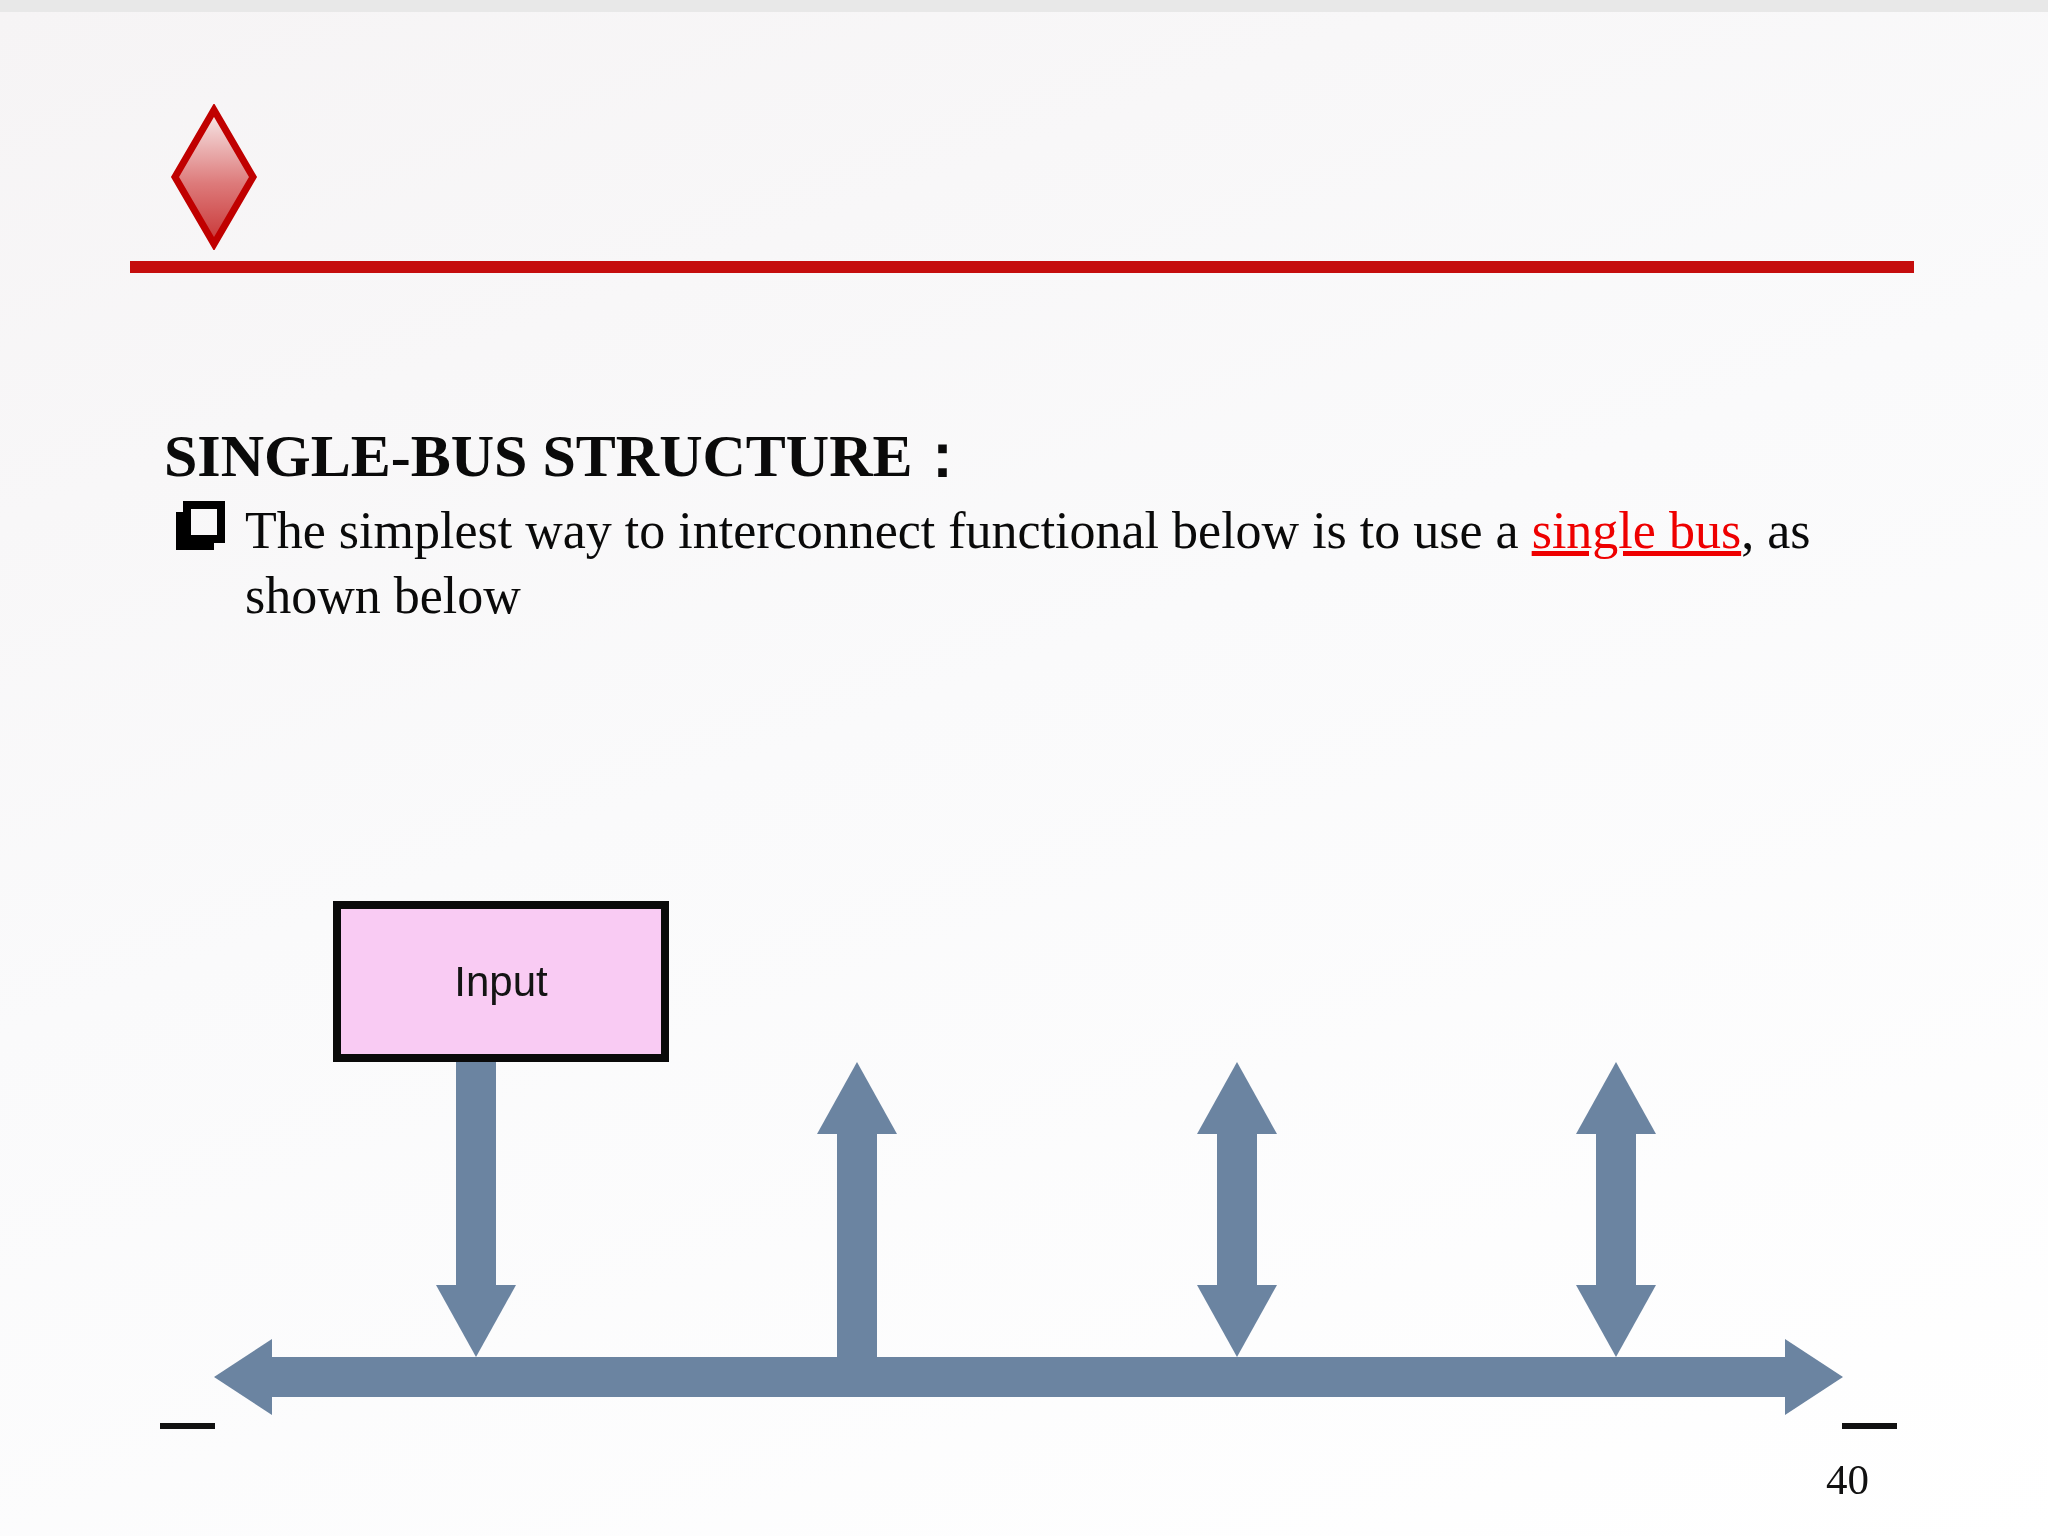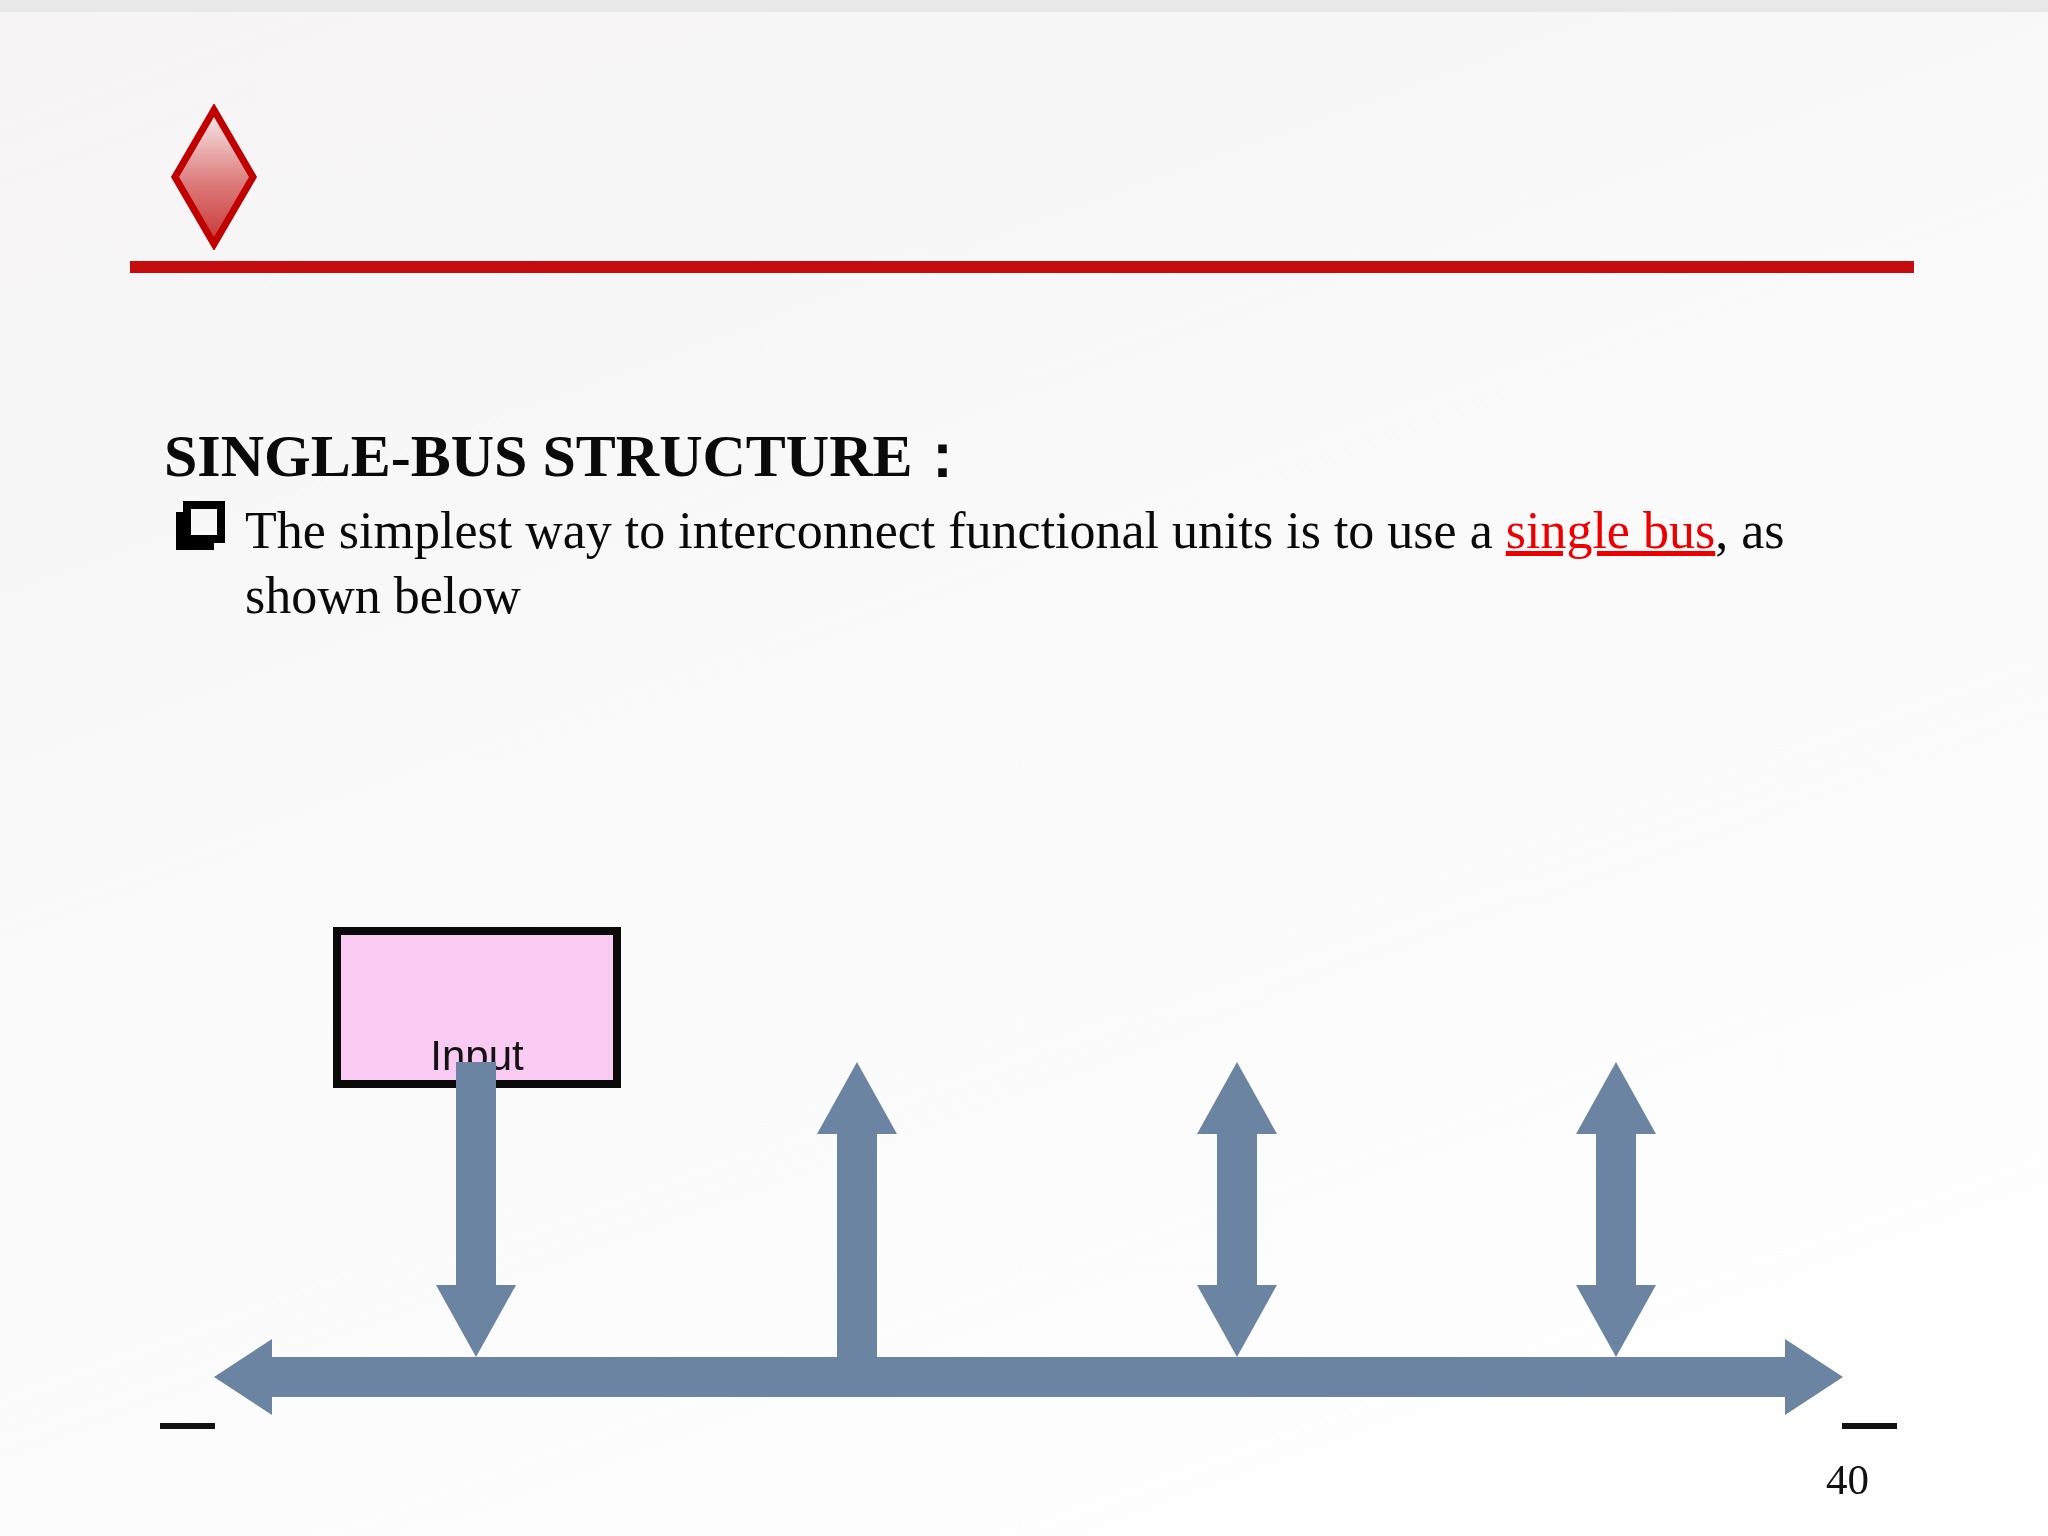--- a/index.html
+++ b/index.html
@@ -31,24 +31,24 @@
   }
   .bullet-text {
     position:absolute; left:245px; top:486px;
     width:1580px;
     font-size:52px; line-height:65px; color:#0a0a0a;
   }
   .hl { color:#EE0000;text-decoration:underline; }
 
   
   .unit-box {
-    position:absolute; top:915px; width:288px; height:161px;
+    position:absolute; top:889px; width:336px; height:161px;
     box-sizing:border-box;
     background:#F9CBF3; border:8px solid #0a0a0a;
-    display:flex; align-items:flex-end; justify-content:center;
+    display:flex; align-items:center; justify-content:center;
   }
   .unit-box.b0 { left:333px; }
   .unit-box.b1 { left:714px; }
   .unit-box.b2 { left:1094px; }
   .unit-box.b3 { left:1473px; }
   .unit-label {
     font-family:"Liberation Sans", sans-serif;
     font-size:42px; color:#141414;
   }
 
@@ -101,21 +101,21 @@
       </defs>
       <polygon points="45,6 84,73 45,140 6,73" fill="url(#dg)" stroke="#C00000" stroke-width="7" stroke-linejoin="miter"></polygon>
     </svg>
   </div>
 
   <div class="red-rule"></div>
 
   <div class="title">SINGLE-BUS STRUCTURE：</div>
 
   <div class="checkbox"></div>
-  <div class="bullet-text"><span>The simplest way to interconnect functional units is to use a </span><span class="hl">single bus</span><span>, as shown below</span></div>
+  <div class="bullet-text"><span>The simplest way to interconnect functional below is to use a </span><span class="hl">single bus</span><span>, as shown below</span></div>
 
   <div class="unit-box b0">
     <span class="unit-label">Input</span>
   </div>
 
   <div class="varrow a-input">
     <div class="shaft"></div>
     <div class="head-down"></div>
   </div>
   <div class="varrow a-output">

